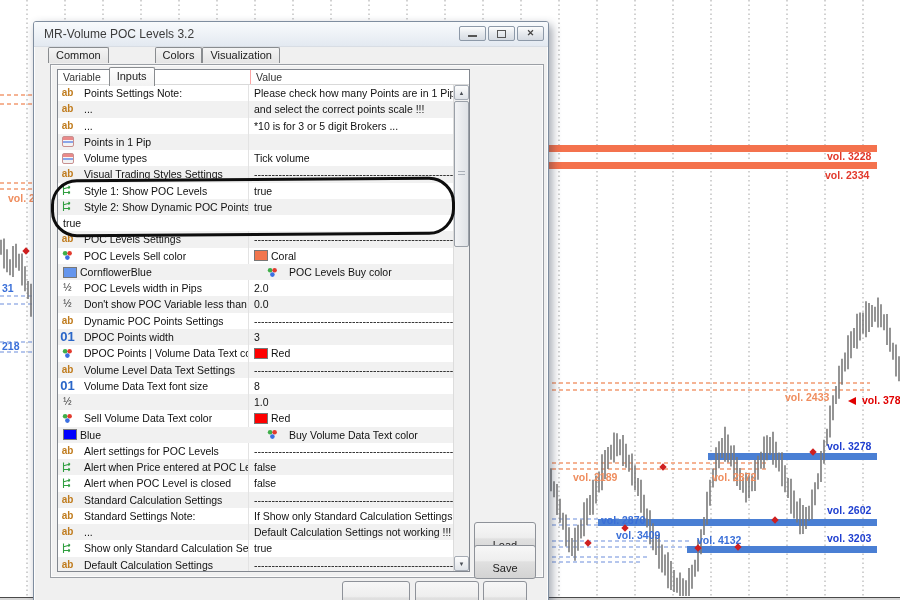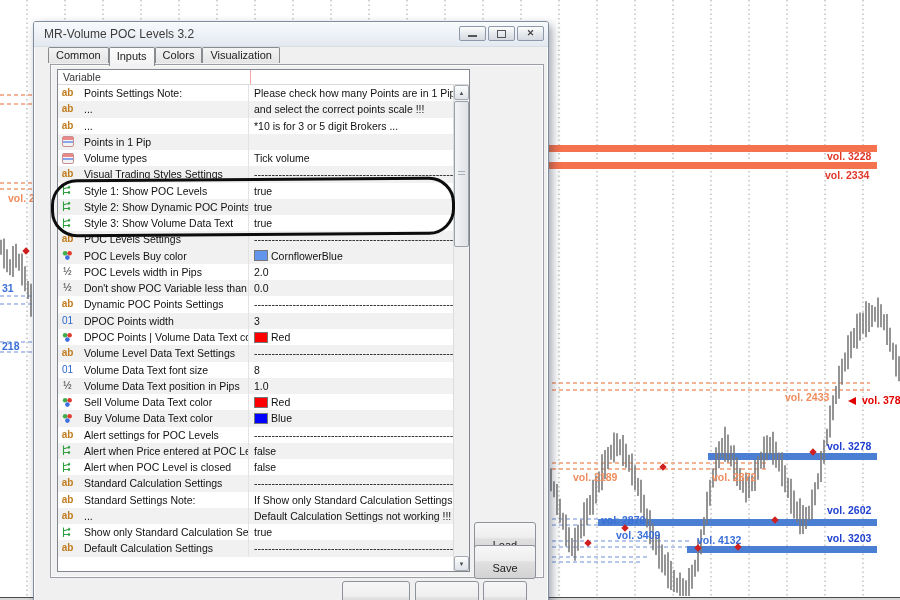--- a/index.html
+++ b/index.html
@@ -21,40 +21,40 @@
        font-size:8px;color:#444;cursor:default;}
   .glyph-min{width:9px;height:2px;background:#555;margin-top:5px;}
   .glyph-restore{width:7px;height:6px;border:1.5px solid #555;}
   .glyph-close{font-size:9px;font-weight:bold;color:#444;line-height:1;}
   
   .tabs{position:absolute;left:14px;top:25px;display:flex;align-items:flex-start;height:18px;}
   .tab{height:15px;line-height:15px;padding:0 7px;font-size:11px;color:#222;
        border:1px solid #898c8f;border-bottom:none;background:linear-gradient(180deg,#f4f4f4,#e4e4e4);
        border-radius:2px 2px 0 0;margin-right:0px;position:relative;}
   .tab.active{height:18px;line-height:17px;background:#f4f4f4;z-index:3;
-       border-radius:2px 2px 0 0;background:linear-gradient(180deg,#fdfdfd,#f2f2f2);}
+       border-radius:2px 2px 0 0;background:linear-gradient(180deg,#fdfdfd,#f2f2f2);margin-top:20px;}
   
   .tabpage{position:absolute;left:16px;top:42px;width:492px;height:512px;background:#f1f1f1;
        border:1px solid #9b9fa5;box-shadow:inset 0 0 0 1px #fbfbfb;}
   
   .grid{position:absolute;left:6px;top:4px;width:413px;height:503px;background:#fff;
        border:1px solid #82878f;box-sizing:border-box;}
   .gridhead{height:14px;border-bottom:1px solid #d9d9d9;display:flex;font-size:10.5px;color:#333;background:#fff;}
   .hc{padding-left:5px;line-height:14px;white-space:nowrap;overflow:hidden;}
   .hc1{width:187px;border-right:1px solid #fca5a5;}
   .hc2{flex:1;}
   .gridbody{position:absolute;left:0;top:15px;right:15px;bottom:0;overflow:hidden;}
   .row{height:16.27px;display:flex;font-size:10.5px;color:#111;}
   .row.even{background:#f1f1f1;}
   .cell{white-space:nowrap;overflow:hidden;line-height:16.27px;}
   .c1{width:187px;padding-left:3px;border-right:1px solid #e3e3e3;display:flex;align-items:center;gap:10px;}
   .c2{flex:1;padding-left:5px;display:flex;align-items:center;gap:3px;}
   .ic{display:inline-flex;width:13px;justify-content:center;flex:none;}
   .ic-ab{color:#c07c1e;font-size:10px;font-weight:bold;}
-  .ic-int{color:#2a66c8;font-size:10px;font-weight:normal;}
+  .ic-int{color:#2a66c8;font-size:13px;font-weight:bold;}
   .ic-dbl{color:#333;font-size:10px;}
   .ic-svg{width:11px;height:11px;}
   .ic-enum{width:10px;height:9px;border-radius:2px;border:1px solid #c89090;
        background:linear-gradient(180deg,#e98a8a 0 30%,#f7f7f7 30% 45%,#8aa6e9 45% 72%,#f3f3f3 72%);}
   .swatch{width:12px;height:9px;border:1px solid #777;flex:none;}
   .valtext{white-space:nowrap;overflow:hidden;}
   
   .vscroll{position:absolute;top:15px;right:0;bottom:0;width:15px;background:#f0f0f0;border-left:1px solid #dcdcdc;}
   .sb-up,.sb-down{position:absolute;left:0;width:15px;height:15px;box-sizing:border-box;
        border:1px solid #a5abb4;border-radius:2px;background:linear-gradient(180deg,#fdfdfd,#dfe3e8);
@@ -306,20 +306,21 @@
       <span class="tab">Common</span>
       <span class="tab active">Inputs</span>
       <span class="tab">Colors</span>
       <span class="tab">Visualization</span>
     </div>
 
   <div class="tabpage">
     <div class="grid">
       <div class="gridhead">
         <span class="hc hc1">Variable</span>
+        <span class="hc hc2">Value</span>
       </div>
       <div class="gridbody" id="gridbody">
           <div class="row odd">
             <span class="cell c1">
               <span class="ic ic-ab">ab</span>
               <span class="valtext">Points Settings Note:</span>
             </span>
             <span class="cell c2">
               <span class="valtext">Please check how many Points are in 1 Pip</span>
             </span>
@@ -390,166 +391,173 @@
                   <path d="M1.5 0.5 V10 M1.5 7.5 H8 M8 7.5 L6.4 6.1 M8 7.5 L6.4 8.9 M1.5 3.6 C4 3.6 4.8 2.2 8 2.2 M8 2.2 L6.4 0.9 M8 2.2 L6.4 3.5" fill="none" stroke="#2f9e3f" stroke-width="1.1"></path>
                 </svg>
               </span>
               <span class="valtext">Style 2: Show Dynamic POC Points</span>
             </span>
             <span class="cell c2">
               <span class="valtext">true</span>
             </span>
           </div>
           <div class="row odd">
-            <span class="cell c1">
-              <span class="ic">
-                <svg class="ic-svg" viewBox="0 0 11 11">
-                  <path d="M1.5 0.5 V10 M1.5 7.5 H8 M8 7.5 L6.4 6.1 M8 7.5 L6.4 8.9 M1.5 3.6 C4 3.6 4.8 2.2 8 2.2 M8 2.2 L6.4 0.9 M8 2.2 L6.4 3.5" fill="none" stroke="#2f9e3f" stroke-width="1.1"></path>
-                </svg>
-              </span>
-              <span class="valtext">Style 3: Show Volume Data Text</span>
-            </span>
             <span class="cell c2">
               <span class="valtext">true</span>
             </span>
           </div>
           <div class="row even">
             <span class="cell c1">
               <span class="ic ic-ab">ab</span>
               <span class="valtext">POC Levels Settings</span>
             </span>
             <span class="cell c2">
               <span class="valtext">--------------------------------------------------------------...</span>
             </span>
           </div>
-          <div class="row even">
+          <div class="row odd">
             <span class="cell c1">
               <span class="ic">
                 <svg class="ic-svg" viewBox="0 0 11 11">
                   <circle cx="3.1" cy="3.3" r="2.3" fill="#3fae49"></circle>
                   <circle cx="7.6" cy="3.3" r="2.3" fill="#e23b2e"></circle>
                   <circle cx="5.4" cy="7.6" r="2.3" fill="#3b6fe2"></circle>
                 </svg>
               </span>
-              <span class="valtext">POC Levels Buy color</span>
-            </span>
+              <span class="valtext">POC Levels Sell color</span>
+            </span>
+            <span class="cell c2">
+              <span class="swatch" style="background:#f2764e"></span>
+              <span class="valtext">Coral</span>
+            </span>
+          </div>
+          <div class="row even">
             <span class="cell c2">
               <span class="swatch" style="background:#6495ed"></span>
               <span class="valtext">CornflowerBlue</span>
             </span>
-          </div>
-          <div class="row odd">
-            <span class="cell c1">
-              <span class="ic ic-dbl">½</span>
-              <span class="valtext">POC Levels width in Pips</span>
-            </span>
-            <span class="cell c2">
-              <span class="valtext">2.0</span>
-            </span>
-          </div>
-          <div class="row even">
-            <span class="cell c1">
-              <span class="ic ic-dbl">½</span>
-              <span class="valtext">Don't show POC Variable less than</span>
-            </span>
-            <span class="cell c2">
-              <span class="valtext">0.0</span>
-            </span>
-          </div>
-          <div class="row odd">
-            <span class="cell c1">
-              <span class="ic ic-ab">ab</span>
-              <span class="valtext">Dynamic POC Points Settings</span>
-            </span>
-            <span class="cell c2">
-              <span class="valtext">--------------------------------------------------------------...</span>
-            </span>
-          </div>
-          <div class="row even">
-            <span class="cell c1">
-              <span class="ic ic-int">01</span>
-              <span class="valtext">DPOC Points width</span>
-            </span>
-            <span class="cell c2">
-              <span class="valtext">3</span>
-            </span>
-          </div>
-          <div class="row odd">
             <span class="cell c1">
               <span class="ic">
                 <svg class="ic-svg" viewBox="0 0 11 11">
                   <circle cx="3.1" cy="3.3" r="2.3" fill="#3fae49"></circle>
                   <circle cx="7.6" cy="3.3" r="2.3" fill="#e23b2e"></circle>
                   <circle cx="5.4" cy="7.6" r="2.3" fill="#3b6fe2"></circle>
                 </svg>
               </span>
-              <span class="valtext">DPOC Points | Volume Data Text color</span>
-            </span>
-            <span class="cell c2">
-              <span class="swatch" style="background:#fe0000"></span>
-              <span class="valtext">Red</span>
-            </span>
-          </div>
-          <div class="row even">
-            <span class="cell c1">
-              <span class="ic ic-ab">ab</span>
-              <span class="valtext">Volume Level Data Text Settings</span>
+              <span class="valtext">POC Levels Buy color</span>
+            </span>
+          </div>
+          <div class="row odd">
+            <span class="cell c1">
+              <span class="ic ic-dbl">½</span>
+              <span class="valtext">POC Levels width in Pips</span>
+            </span>
+            <span class="cell c2">
+              <span class="valtext">2.0</span>
+            </span>
+          </div>
+          <div class="row even">
+            <span class="cell c1">
+              <span class="ic ic-dbl">½</span>
+              <span class="valtext">Don't show POC Variable less than</span>
+            </span>
+            <span class="cell c2">
+              <span class="valtext">0.0</span>
+            </span>
+          </div>
+          <div class="row odd">
+            <span class="cell c1">
+              <span class="ic ic-ab">ab</span>
+              <span class="valtext">Dynamic POC Points Settings</span>
             </span>
             <span class="cell c2">
               <span class="valtext">--------------------------------------------------------------...</span>
             </span>
           </div>
-          <div class="row odd">
+          <div class="row even">
             <span class="cell c1">
               <span class="ic ic-int">01</span>
-              <span class="valtext">Volume Data Text font size</span>
-            </span>
-            <span class="cell c2">
-              <span class="valtext">8</span>
-            </span>
-          </div>
-          <div class="row even">
-            <span class="cell c1">
-              <span class="ic ic-dbl">½</span>
-              <span class="valtext">Volume Data Text position in Pips</span>
-            </span>
-            <span class="cell c2">
-              <span class="valtext">1.0</span>
+              <span class="valtext">DPOC Points width</span>
+            </span>
+            <span class="cell c2">
+              <span class="valtext">3</span>
             </span>
           </div>
           <div class="row odd">
             <span class="cell c1">
               <span class="ic">
                 <svg class="ic-svg" viewBox="0 0 11 11">
                   <circle cx="3.1" cy="3.3" r="2.3" fill="#3fae49"></circle>
                   <circle cx="7.6" cy="3.3" r="2.3" fill="#e23b2e"></circle>
                   <circle cx="5.4" cy="7.6" r="2.3" fill="#3b6fe2"></circle>
                 </svg>
               </span>
-              <span class="valtext">Sell Volume Data Text color</span>
+              <span class="valtext">DPOC Points | Volume Data Text color</span>
             </span>
             <span class="cell c2">
               <span class="swatch" style="background:#fe0000"></span>
               <span class="valtext">Red</span>
             </span>
           </div>
           <div class="row even">
+            <span class="cell c1">
+              <span class="ic ic-ab">ab</span>
+              <span class="valtext">Volume Level Data Text Settings</span>
+            </span>
+            <span class="cell c2">
+              <span class="valtext">--------------------------------------------------------------...</span>
+            </span>
+          </div>
+          <div class="row odd">
+            <span class="cell c1">
+              <span class="ic ic-int">01</span>
+              <span class="valtext">Volume Data Text font size</span>
+            </span>
+            <span class="cell c2">
+              <span class="valtext">8</span>
+            </span>
+          </div>
+          <div class="row even">
+            <span class="cell c1">
+              <span class="ic ic-dbl">½</span>
+            </span>
+            <span class="cell c2">
+              <span class="valtext">1.0</span>
+            </span>
+          </div>
+          <div class="row odd">
             <span class="cell c1">
               <span class="ic">
                 <svg class="ic-svg" viewBox="0 0 11 11">
                   <circle cx="3.1" cy="3.3" r="2.3" fill="#3fae49"></circle>
                   <circle cx="7.6" cy="3.3" r="2.3" fill="#e23b2e"></circle>
                   <circle cx="5.4" cy="7.6" r="2.3" fill="#3b6fe2"></circle>
                 </svg>
               </span>
-              <span class="valtext">Buy Volume Data Text color</span>
-            </span>
+              <span class="valtext">Sell Volume Data Text color</span>
+            </span>
+            <span class="cell c2">
+              <span class="swatch" style="background:#fe0000"></span>
+              <span class="valtext">Red</span>
+            </span>
+          </div>
+          <div class="row even">
             <span class="cell c2">
               <span class="swatch" style="background:#0000fe"></span>
               <span class="valtext">Blue</span>
+            </span>
+            <span class="cell c1">
+              <span class="ic">
+                <svg class="ic-svg" viewBox="0 0 11 11">
+                  <circle cx="3.1" cy="3.3" r="2.3" fill="#3fae49"></circle>
+                  <circle cx="7.6" cy="3.3" r="2.3" fill="#e23b2e"></circle>
+                  <circle cx="5.4" cy="7.6" r="2.3" fill="#3b6fe2"></circle>
+                </svg>
+              </span>
+              <span class="valtext">Buy Volume Data Text color</span>
             </span>
           </div>
           <div class="row odd">
             <span class="cell c1">
               <span class="ic ic-ab">ab</span>
               <span class="valtext">Alert settings for POC Levels</span>
             </span>
             <span class="cell c2">
               <span class="valtext">--------------------------------------------------------------...</span>
             </span>

